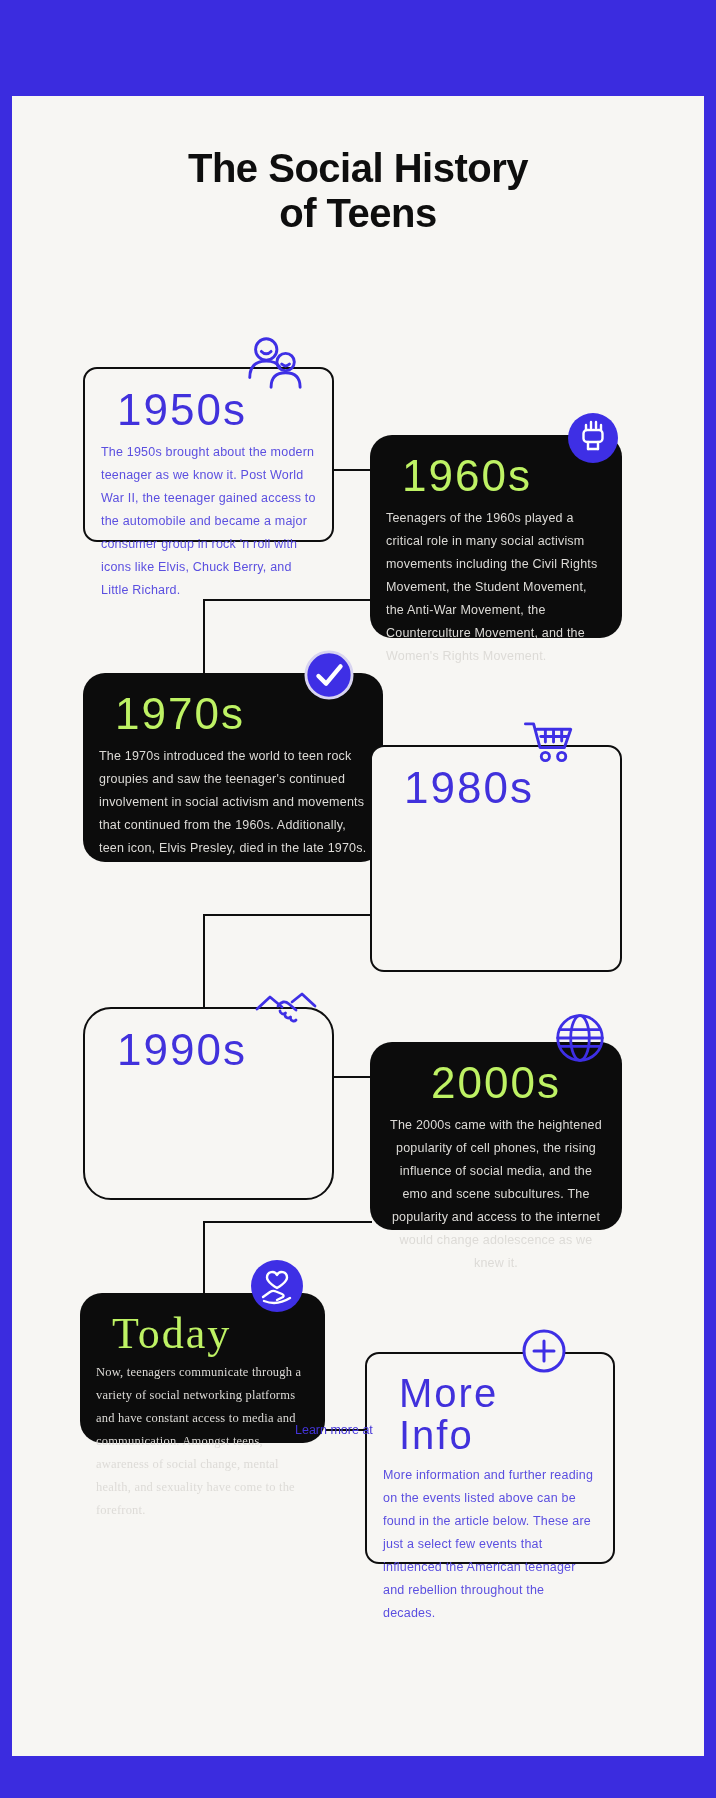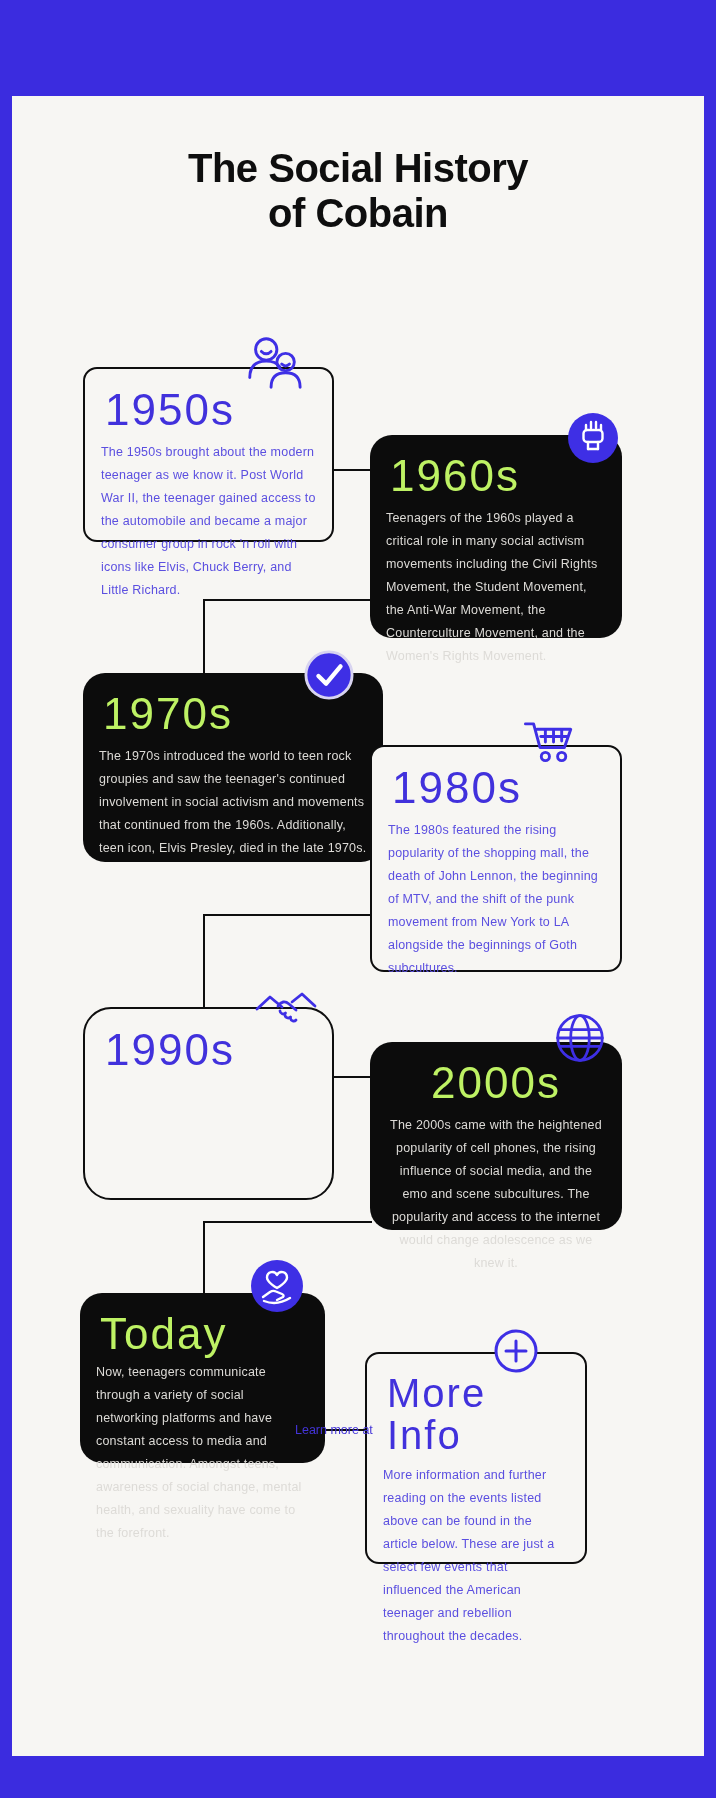--- a/index.html
+++ b/index.html
@@ -33,43 +33,43 @@
     position:absolute;box-sizing:border-box;padding:12px 16px 14px;
   }
   .card.outline{
     background:var(--panel-bg);
     border:2px solid #0e0e0e;border-radius:14px;
   }
   .card.solid{
     background:var(--card-black);border-radius:22px;
   }
   .card h2{
-    margin:6px 4px 8px;font-weight:400;font-size:44px;line-height:1.05;
+    margin:6px 16px 8px;font-weight:400;font-size:44px;line-height:1.05;
     letter-spacing:2px;
   }
   .card.outline h2{color:var(--heading-blue);}
   .card.solid h2{color:#bef264;}
   .card p{
     margin:0;font-size:12.5px;line-height:23px;letter-spacing:0.2px;
   }
   .card.outline p{color:var(--body-blue);}
   .card.solid p{color:var(--black-card-text);}
   .icon{position:absolute;color:var(--icon-blue);}
   .icon svg{display:block;width:100%;height:100%;}
   .line{position:absolute;background:#0e0e0e;}
 
   
   #c1950{left:83px;top:367px;width:251px;height:175px;}
   #c1960{left:370px;top:435px;width:252px;height:203px;}
   #c1970{left:83px;top:673px;width:300px;height:189px;}
   #c1980{left:370px;top:745px;width:252px;height:227px;}
   #c1990{left:83px;top:1007px;width:251px;height:193px;border-radius:28px;}
   #c2000{left:370px;top:1042px;width:252px;height:188px;text-align:center;}
-  #ctoday{left:80px;top:1293px;width:245px;height:170px;}
-  #cmoreinfo{left:365px;top:1352px;width:222px;height:212px;}
+  #ctoday{left:80px;top:1293px;width:245px;height:150px;font-family:Liberation Serif, serif;}
+  #cmoreinfo{left:365px;top:1352px;width:250px;height:212px;}
   #cmoreinfo h2{font-size:40px;}
   #ctoday h2{margin-bottom:4px;}
 
   
   #c1950 .icon{top:-36px;right:28px;width:62px;height:62px;}
   #c1960 .icon{top:-22px;right:4px;width:50px;height:50px;}
   #c1970 .icon{top:-23px;right:29px;width:50px;height:50px;}
   #c1980 .icon{top:-34px;right:42px;width:58px;height:58px;}
   #c1990 .icon{top:-28px;right:14px;width:64px;height:50px;}
   #c2000 .icon{top:-30px;right:16px;width:52px;height:52px;}
@@ -94,21 +94,21 @@
   }
 </style>
 </head>
 <body>
 
 <div class="canvas">
   <div class="panel"></div>
 
   <h1 class="title">
     <span>The Social History</span><br>
-    <span>of Cobain</span>
+    <span>of Teens</span>
   </h1>
 
   <div class="line" id="l1"></div>
   <div class="line" id="l2h"></div>
   <div class="line" id="l2v"></div>
   <div class="line" id="l3"></div>
   <div class="line" id="l4h"></div>
   <div class="line" id="l4v"></div>
   <div class="line" id="l5"></div>
   <div class="line" id="l6h"></div>
@@ -167,21 +167,20 @@
         <path d="M6,12 h9 l7,26 h27 l7,-20 H19"></path>
         <path d="M28,19 v13"></path>
           <path d="M37,19 v13"></path>
           <path d="M46,19 v12"></path>
         <path d="M23,26 h29"></path>
         <circle cx="28" cy="48" r="4.5"></circle>
         <circle cx="46" cy="48" r="4.5"></circle>
       </svg>
     </div>
     <h2>1980s</h2>
-    <p>The 1980s featured the rising popularity of the shopping mall, the death of John Lennon, the beginning of MTV, and the shift of the punk movement from New York to LA alongside the beginnings of Goth subcultures.</p>
   </section>
 
   <section class="card outline" id="c1990">
     <div class="icon">
       <svg viewBox="0 0 64 48" fill="none" stroke="currentColor" stroke-width="2.8" stroke-linecap="round" stroke-linejoin="round">
         <path d="M3,27 L16,15 l12,10"></path>
         <path d="M61,24 L48,12 l-10,8"></path>
         <path d="M24,24 q5,-7 11,-2 l7,6"></path>
         <path d="M26,29 a3.2,3.2 0 0 0 5.5,2"></path>
         <path d="M31,33 a3.2,3.2 0 0 0 5.5,2"></path>

